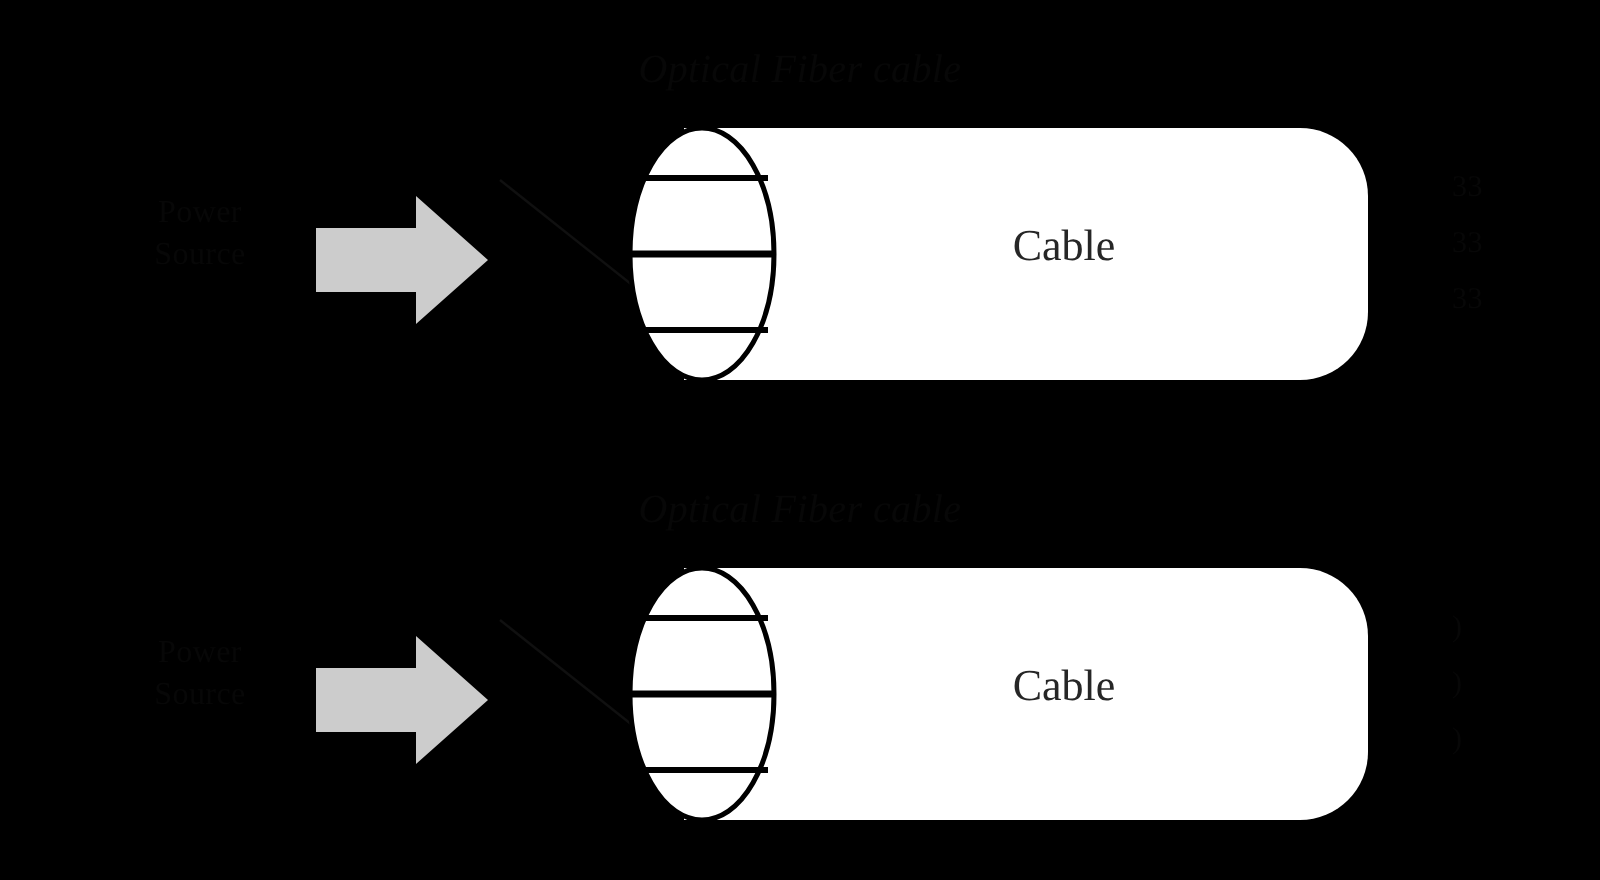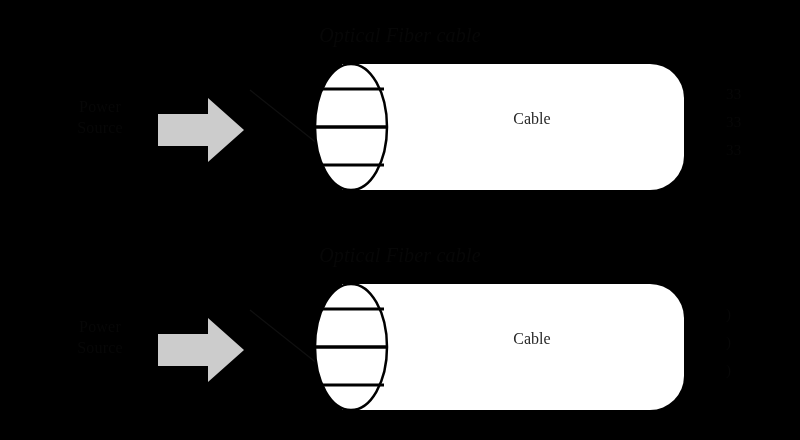--- a/index.html
+++ b/index.html
@@ -119,21 +119,21 @@
     height: 130px;
   }
   .cyl-cap svg { display: block; }
 
   .cable-text {
     position: absolute;
     left: 130px;
     top: 48px;
     width: 180px;
     text-align: center;
-    font-size: 16px;
+    font-size: 22px;
     color: #262626;
     font-family: "Liberation Serif", "DejaVu Serif", serif;
   }
 </style>
 </head>
 <body>
 
 <div class="stage">
 
   <div class="panel top">

